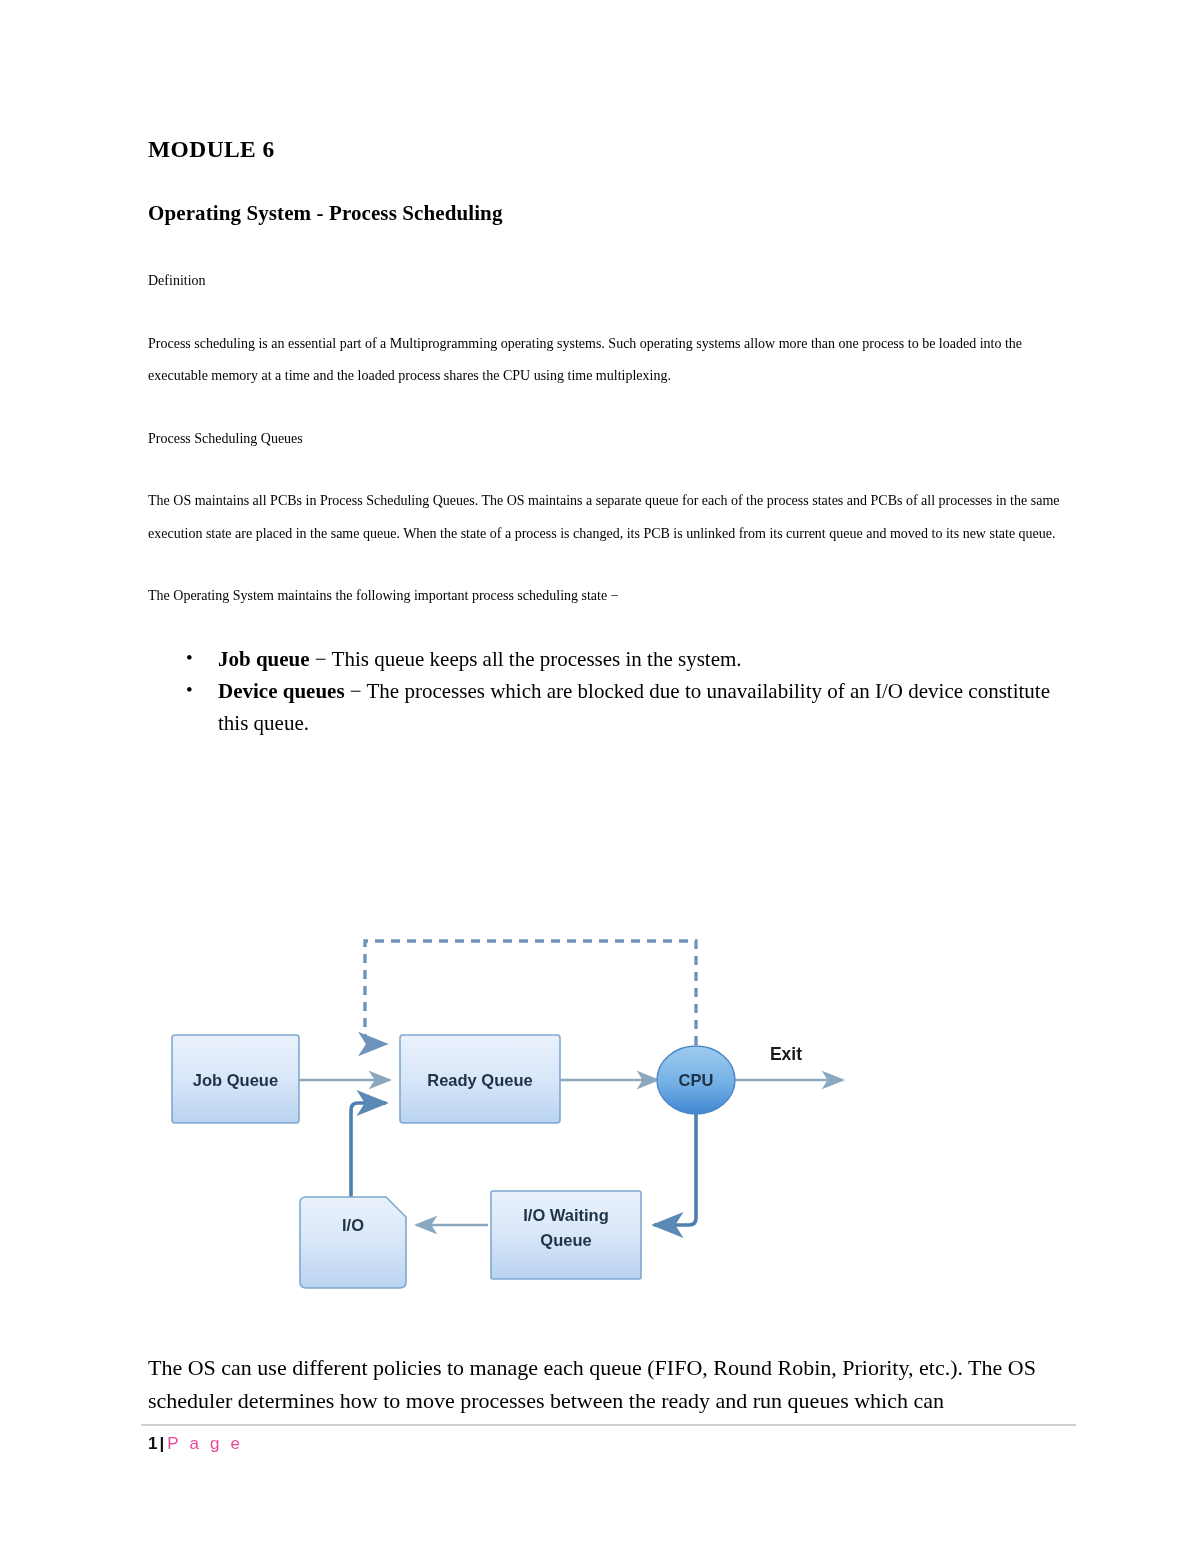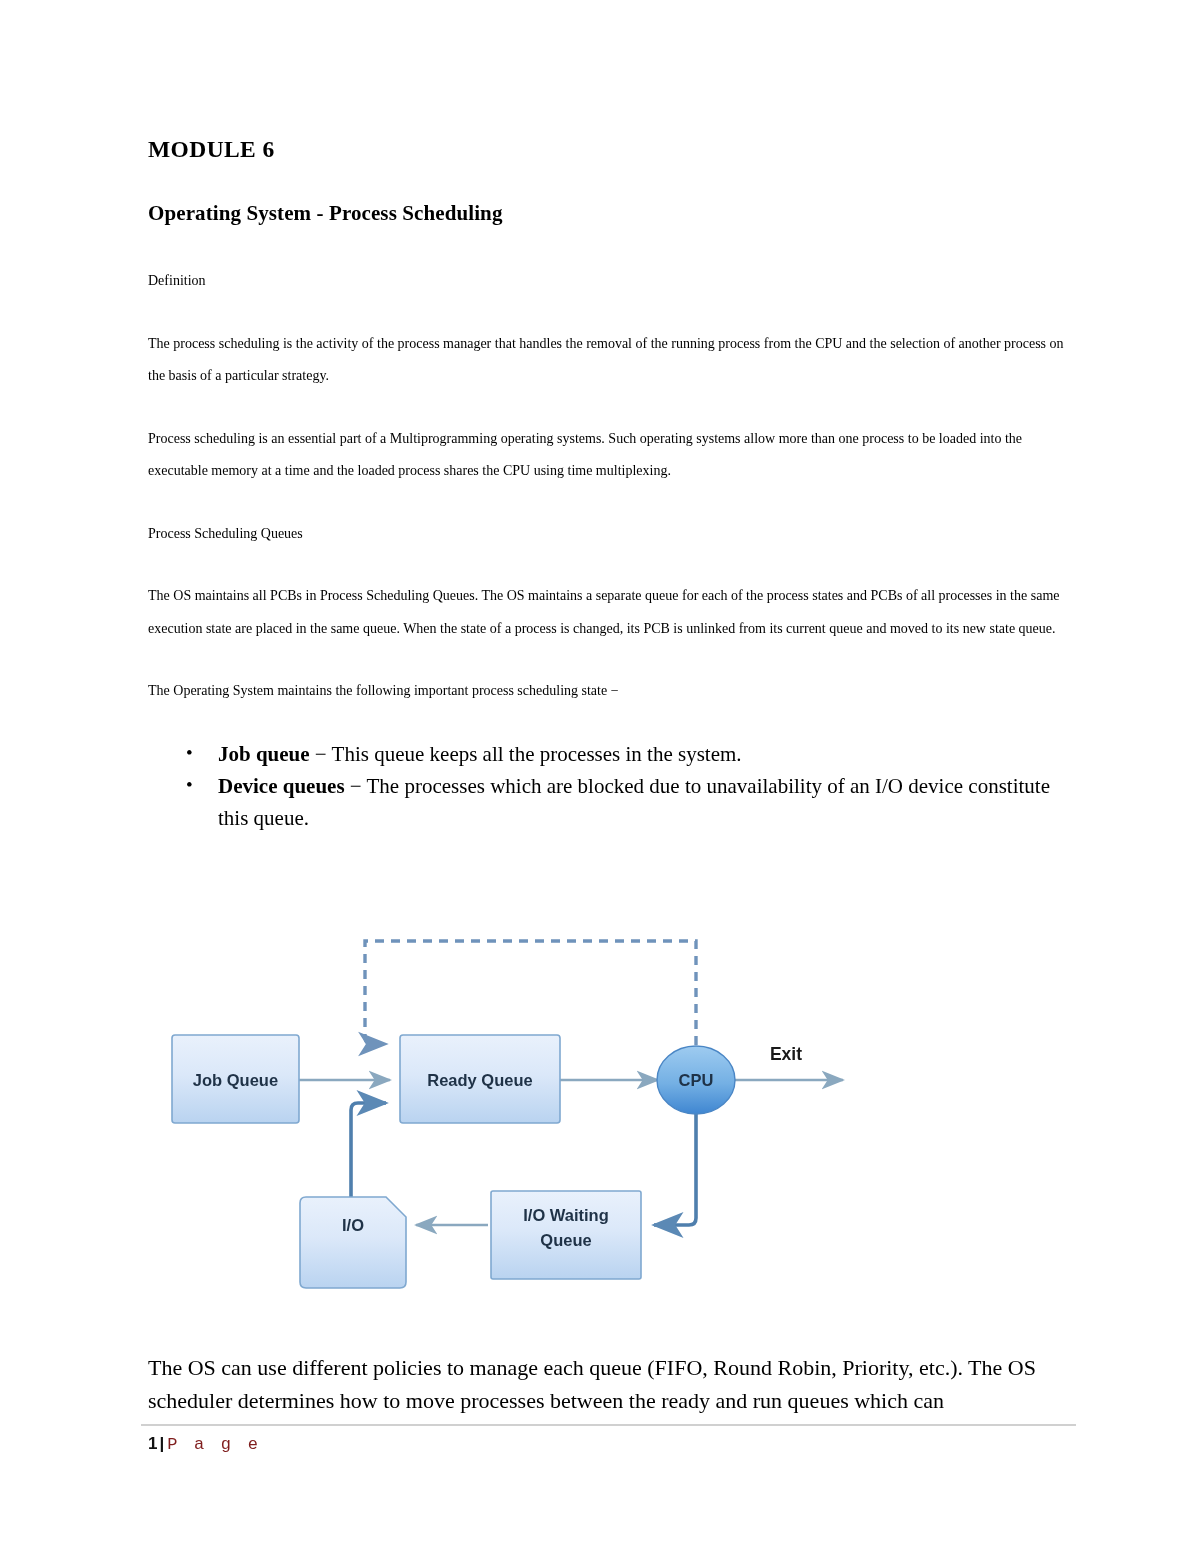--- a/index.html
+++ b/index.html
@@ -130,39 +130,37 @@
     font-weight: bold;
     color: #111;
     letter-spacing: 1px;
   }
   .footer .pg-sep {
     font-weight: bold;
     color: #111;
     padding: 0 3px 0 1px;
   }
   .footer .pg-word {
-    color: #7f1d1d;
+    color: #ec4899;
     letter-spacing: 3.2px;
-    font-family: Liberation Mono, monospace;
   }
 </style>
 </head>
 <body>
 
 <div class="page">
 
   <div class="content">
 
     <h1 class="h-module">MODULE 6</h1>
 
     <h2 class="h-sub">Operating System - Process Scheduling</h2>
 
     <p class="para">Definition</p>
 
-    <p class="para">The process scheduling is the activity of the process manager that handles the removal of the running process from the CPU and the selection of another process on the basis of a particular strategy.</p>
 
     <p class="para">Process scheduling is an essential part of a Multiprogramming operating systems. Such operating systems allow more than one process to be loaded into the executable memory at a time and the loaded process shares the CPU using time multiplexing.</p>
 
     <p class="para">Process Scheduling Queues</p>
 
     <p class="para">The OS maintains all PCBs in Process Scheduling Queues. The OS maintains a separate queue for each of the process states and PCBs of all processes in the same execution state are placed in the same queue. When the state of a process is changed, its PCB is unlinked from its current queue and moved to its new state queue.</p>
 
     <p class="para">The Operating System maintains the following important process scheduling state −</p>
 
     <ul class="bullets">

